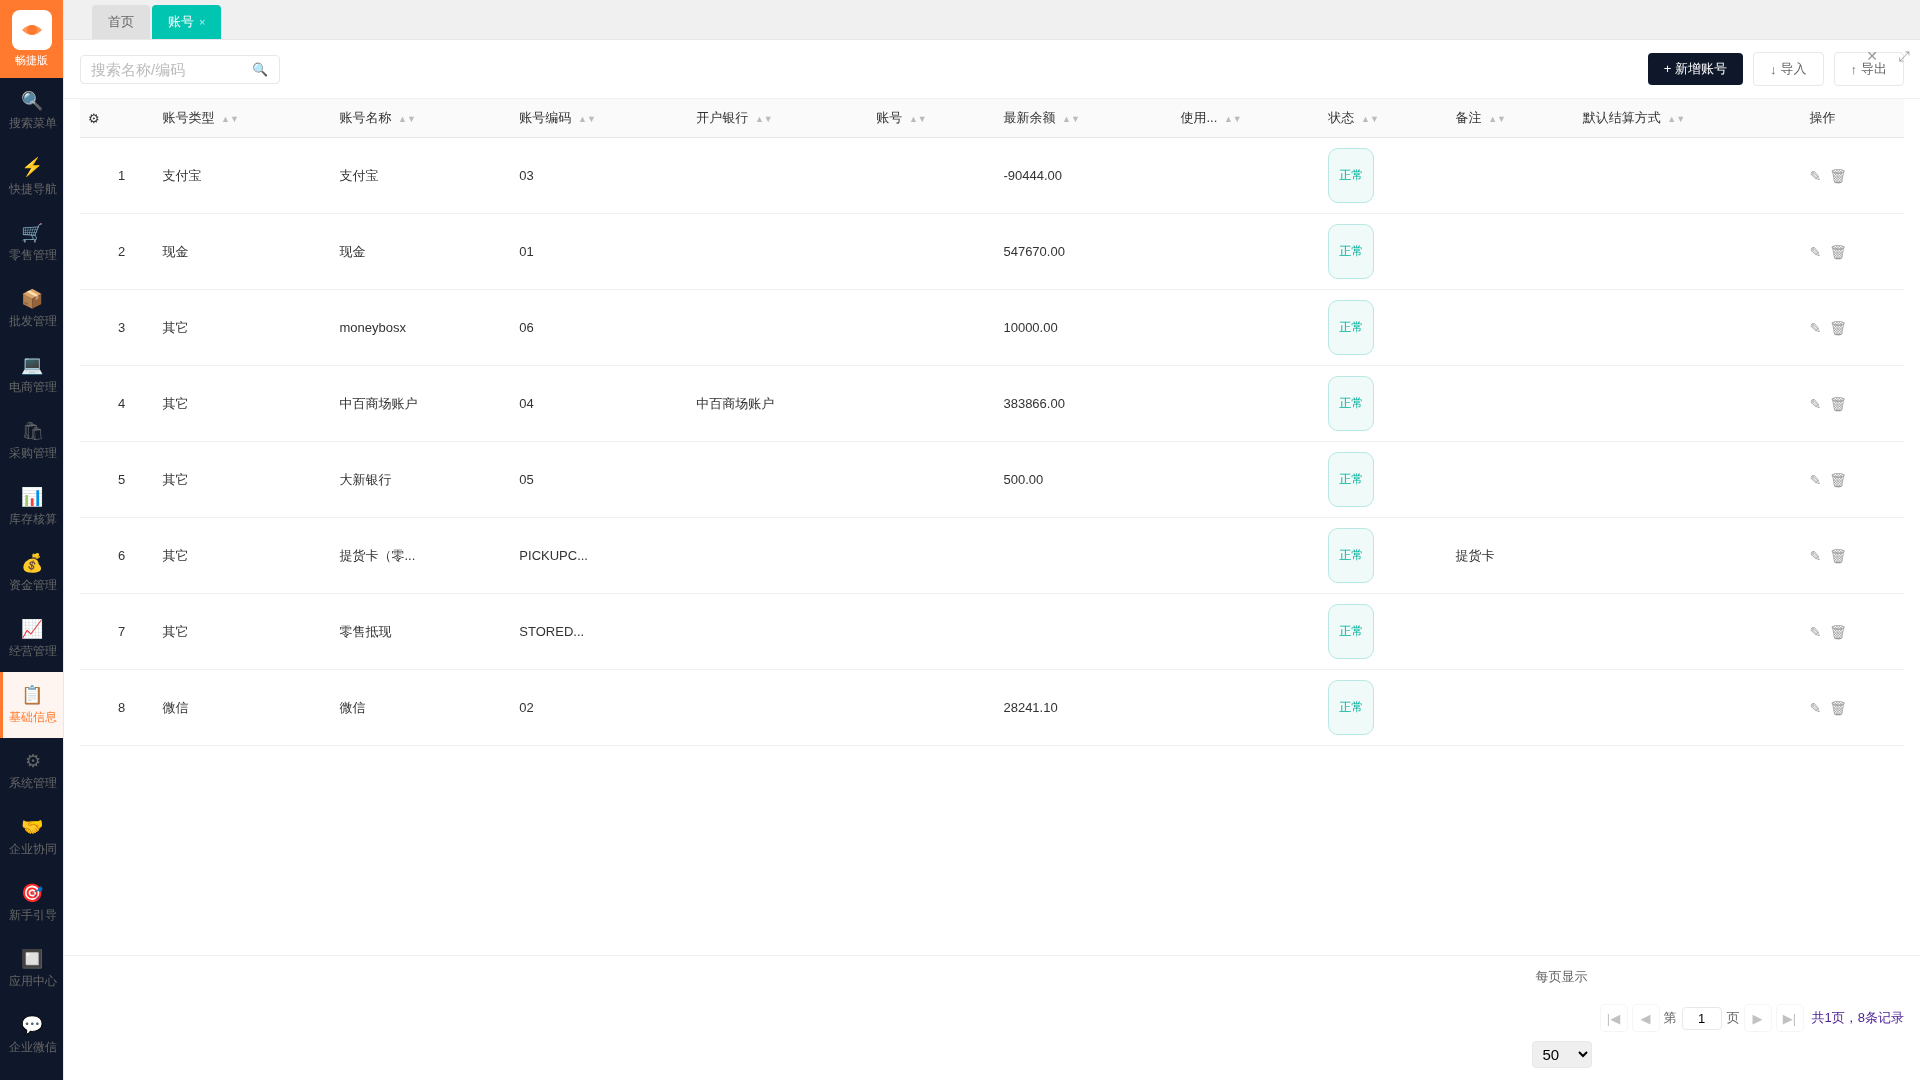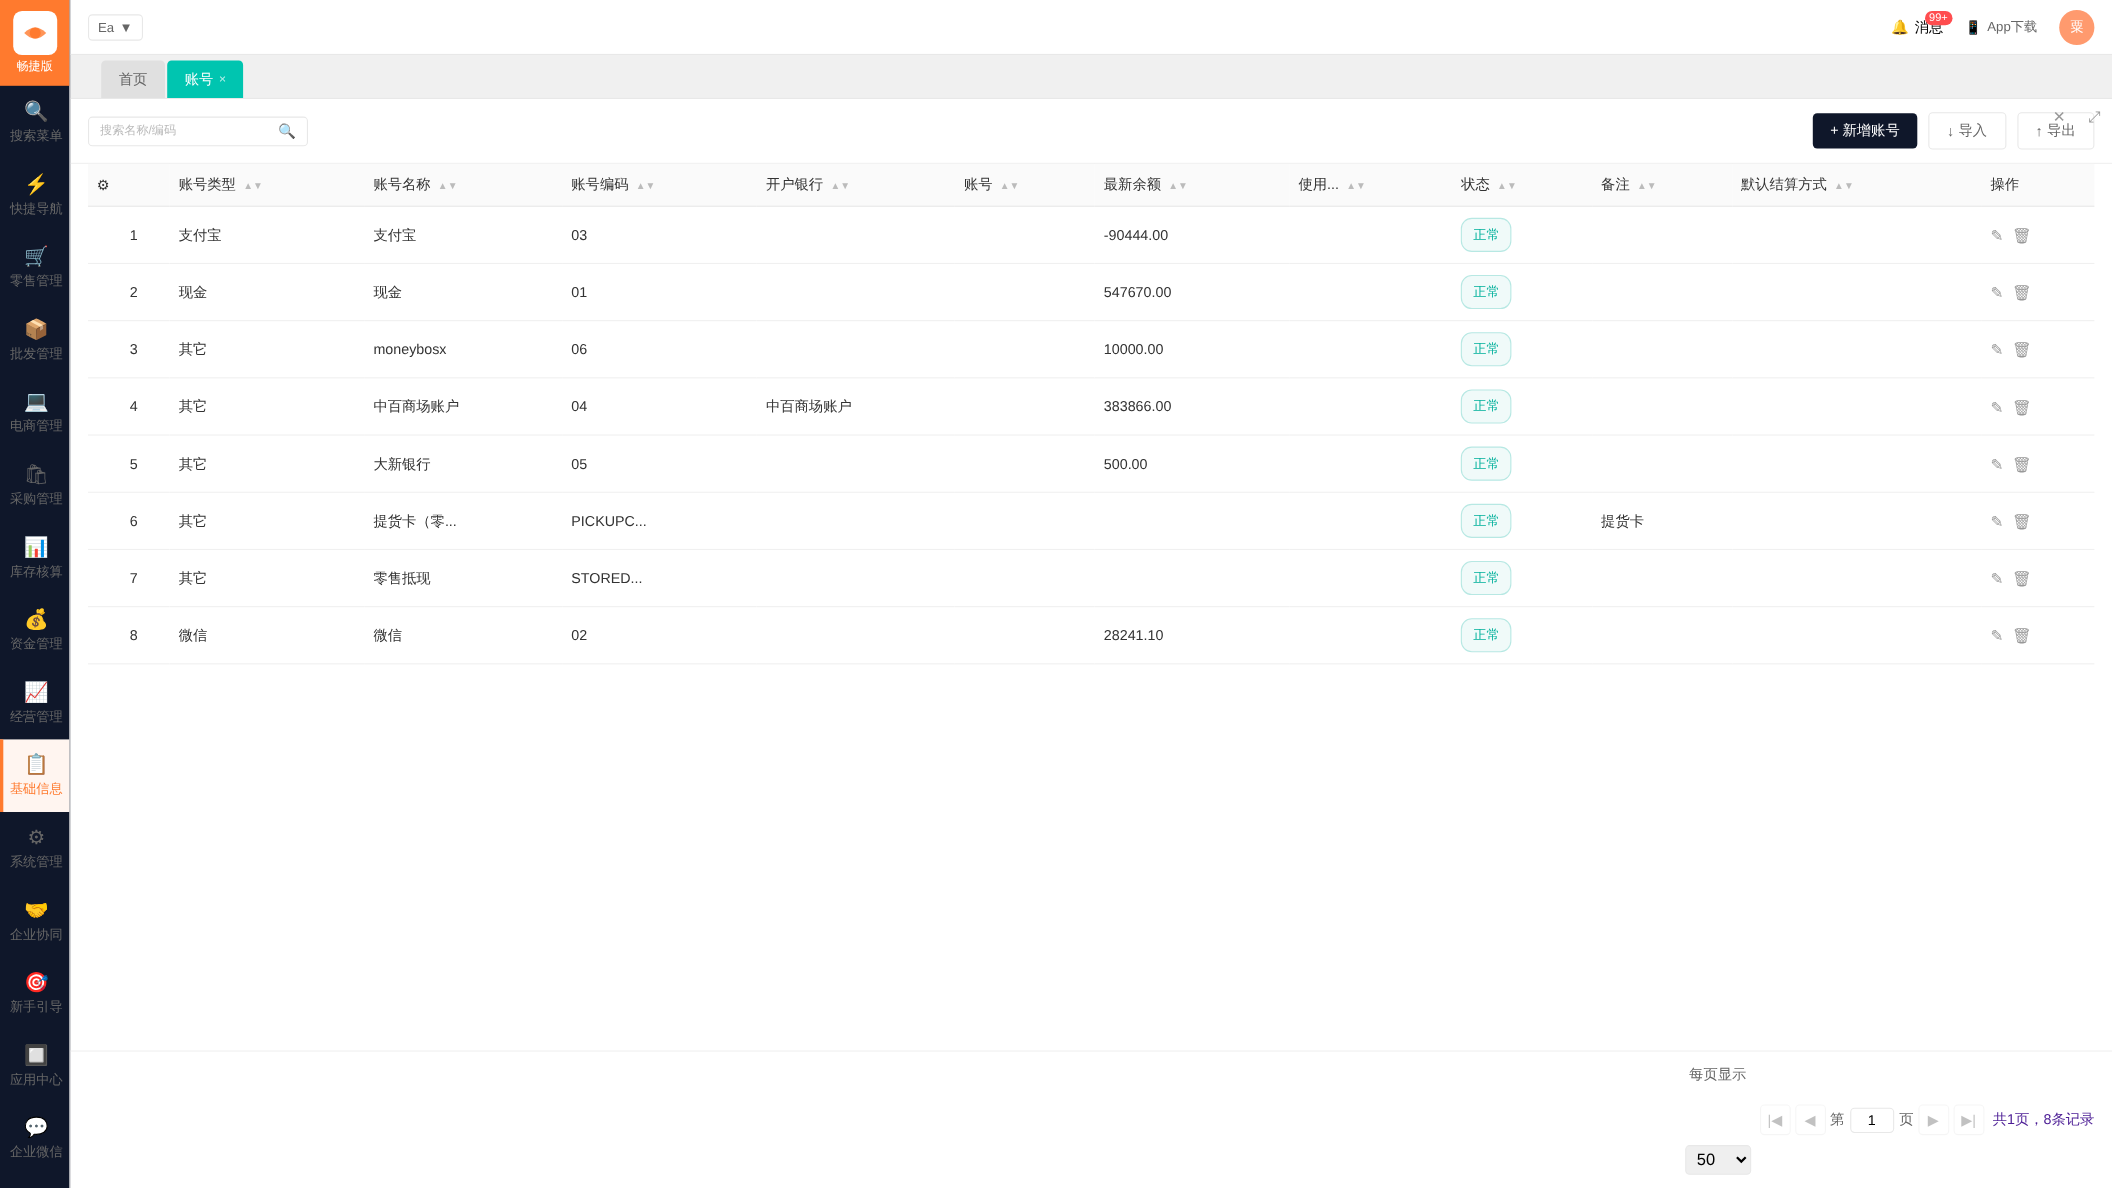--- a/index.html
+++ b/index.html
@@ -214,21 +214,21 @@
       align-items: center;
       border: 1px solid #e8e8e8;
       border-radius: 4px;
       padding: 5px 10px;
       width: 200px;
       background: #fff;
     }
     .search-box input {
       border: none;
       outline: none;
-      font-size: 11px;
+      font-size: 15px;
       width: 100%;
       color: #1d4ed8;
     }
     .search-box input::placeholder { color: #bbb; }
     .toolbar-right {
       display: flex;
       align-items: center;
       gap: 10px;
     }
     .btn-add {
@@ -289,21 +289,21 @@
       border-bottom: 1px solid #f0f0f0;
     }
     tbody td {
       padding: 10px 8px;
       color: #333;
       font-size: 13px;
       white-space: nowrap;
     }
     .status-badge {
       display: inline-block;
-      padding: 6px 10px;
+      padding: 18px 10px;
       border-radius: 10px;
       font-size: 12px;
       background: #f0faf9;
       color: #00b09b;
       border: 1px solid #b7e8e3;
     }
     .action-icons {
       display: flex;
       align-items: center;
       gap: 8px;
@@ -460,42 +460,20 @@
     </div>
     <div class="sidebar-item">
       
       
     </div>
   </div>
 </div>
 
 <div class="main">
 
-  <div class="top-header">
-    <div class="top-header-left">
-      <div class="company-selector">
-        <span>Ea</span>
-        <span>▼</span>
-      </div>
-    </div>
-    <div class="top-header-right">
-      <div class="header-msg">
-        <span>🔔</span>
-        <span>消息</span>
-        <span class="msg-badge">99+</span>
-      </div>
-      <div class="header-app">
-        <span>📱</span>
-        <span>App下载</span>
-      </div>
-      <div class="avatar">
-        <span>粟</span>
-      </div>
-    </div>
-  </div>
 
   <div class="tab-bar">
     <div class="tab">
       <span>首页</span>
     </div>
     <div class="tab active">
       <span>账号</span>
       <span class="tab-close">×</span>
     </div>
   </div>

